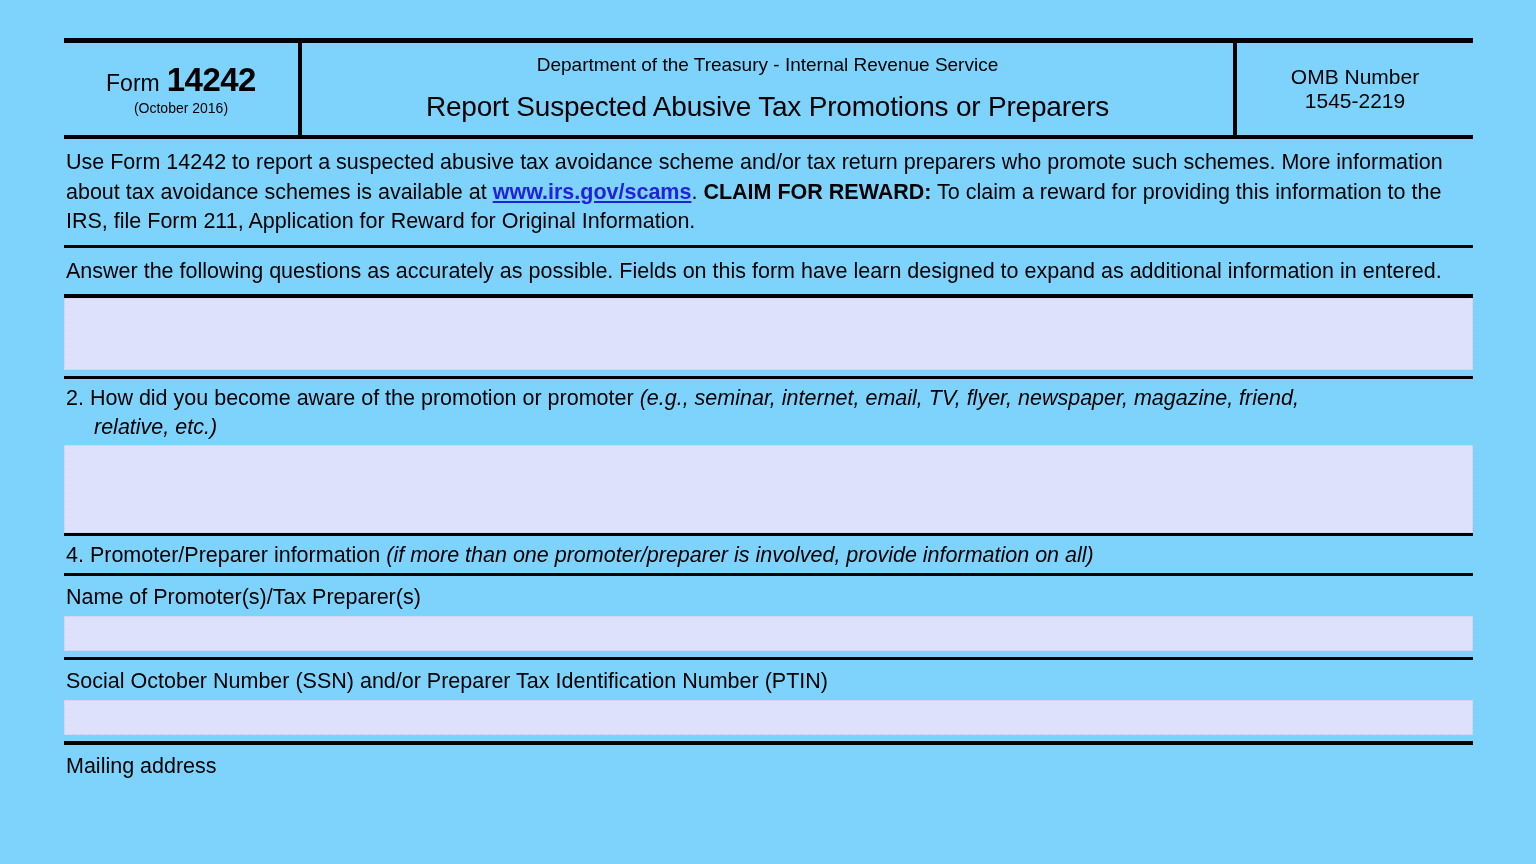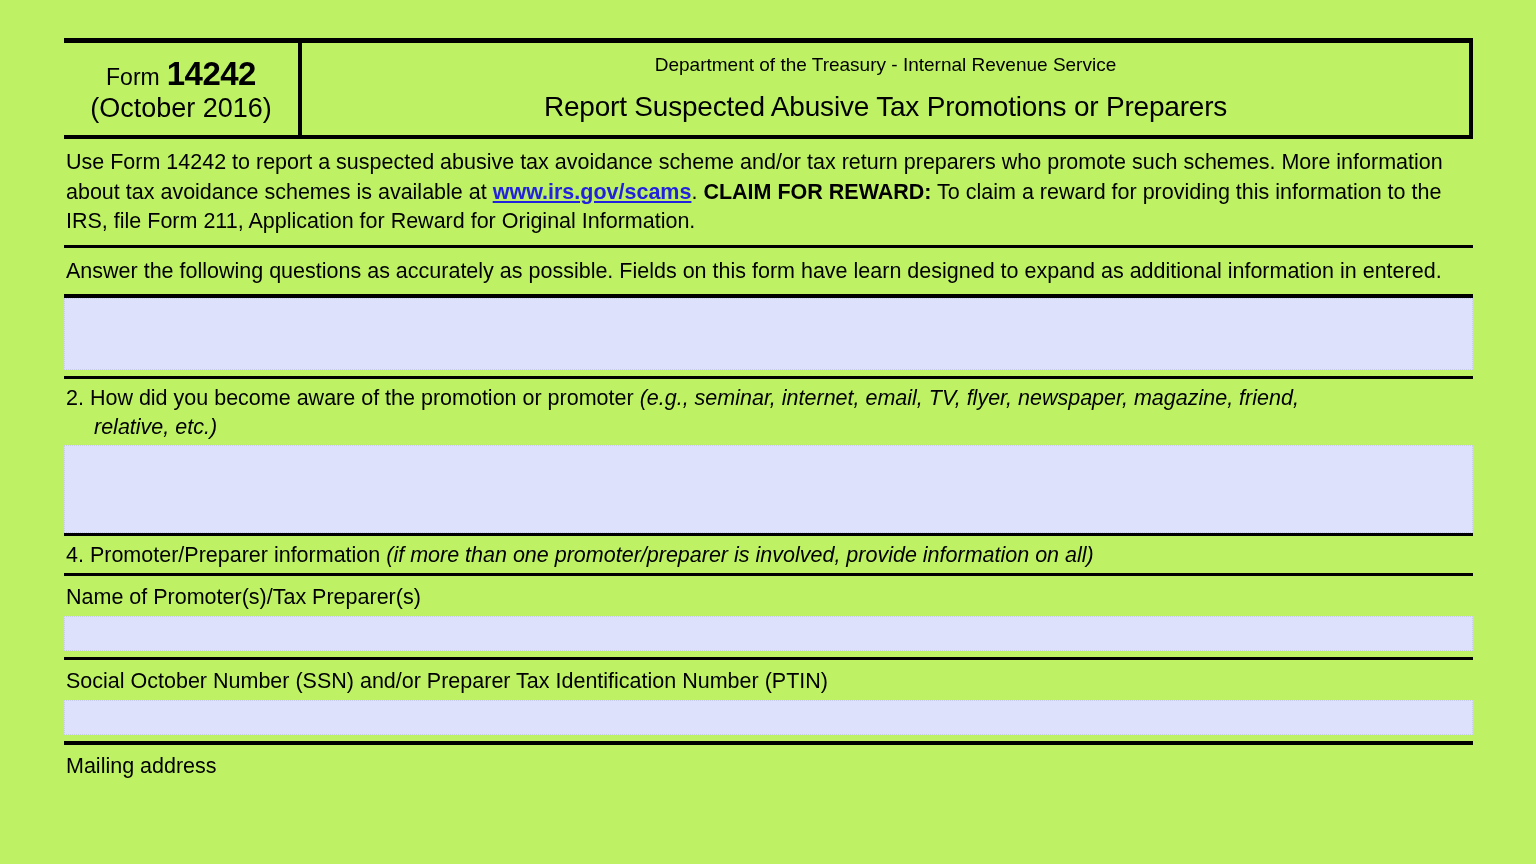--- a/index.html
+++ b/index.html
@@ -12,21 +12,21 @@
     width: 1536px;
     height: 864px;
     font-family: "Liberation Sans", sans-serif;
     color: #000000;
     overflow: hidden;
   }
   .page {
     position: relative;
     width: 1536px;
     height: 864px;
-    background: #bef264;
+    background: #7dd3fc;
   }
   .sheet {
     position: absolute;
     left: 64px;
     top: 38px;
     width: 1409px;
   }
 
   
   .header {
@@ -63,21 +63,21 @@
   }
   .form-word {
     font-size: 23px;
   }
   .form-num {
     font-size: 33px;
     font-weight: bold;
     letter-spacing: -0.5px;
   }
   .form-rev {
-    font-size: 27px;
+    font-size: 14px;
     margin-top: 5px;
     line-height: 1.0;
   }
   .agency {
     font-size: 19px;
     line-height: 1.1;
     margin-bottom: 16px;
   }
   .form-title {
     font-size: 28px;
@@ -170,20 +170,24 @@
           <span class="form-num">14242</span>
         </div>
         <div class="form-rev">(October 2016)</div>
       </div>
 
       <div class="hdr-cell hdr-mid">
         <div class="agency">Department of the Treasury - Internal Revenue Service</div>
         <div class="form-title">Report Suspected Abusive Tax Promotions or Preparers</div>
       </div>
 
+      <div class="hdr-cell hdr-right">
+        <div class="omb-label">OMB Number</div>
+        <div class="omb-value">1545-2219</div>
+      </div>
 
     </div>
 
     <div class="instr first">
       <span>Use Form 14242 to report a suspected abusive tax avoidance scheme and/or tax return preparers who promote such schemes. More information about tax avoidance schemes is available at </span><a class="irs-link" href="#">www.irs.gov/scams</a><span>. </span><span class="bold">CLAIM FOR REWARD:</span><span> To claim a reward for providing this information to the IRS, file Form 211, Application for Reward for Original Information.</span>
     </div>
 
     <div class="instr">
       <span>Answer the following questions as accurately as possible. Fields on this form have learn designed to expand as additional information in entered.</span>
     </div>

